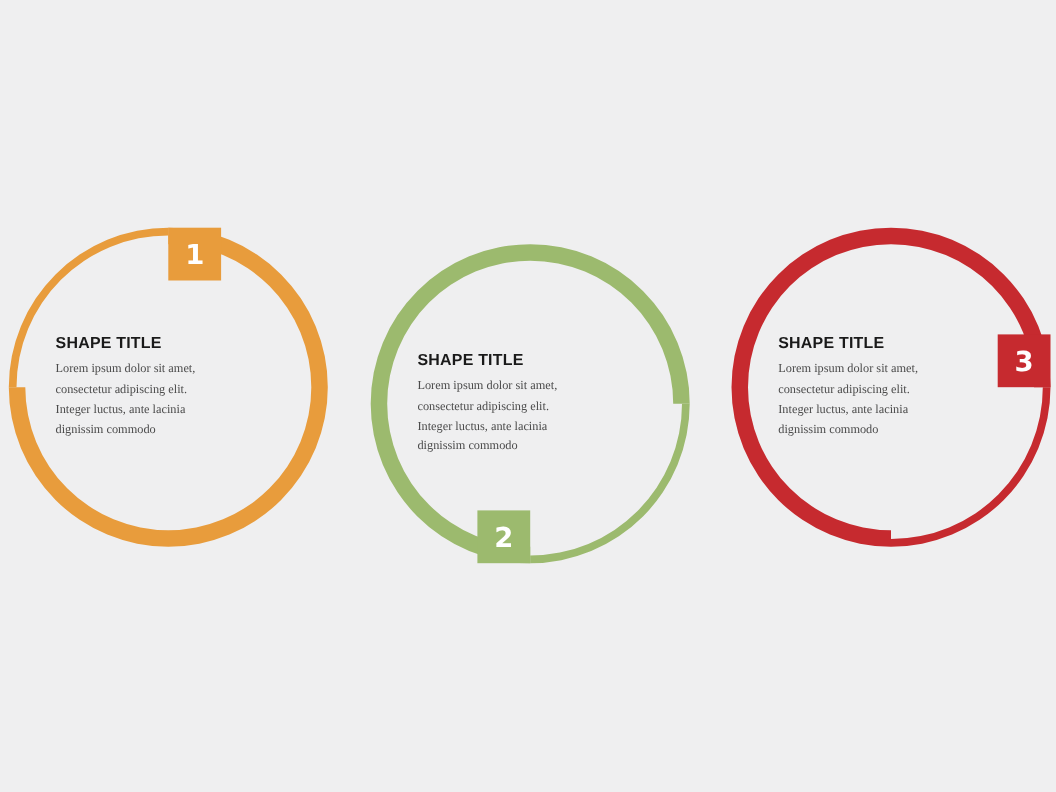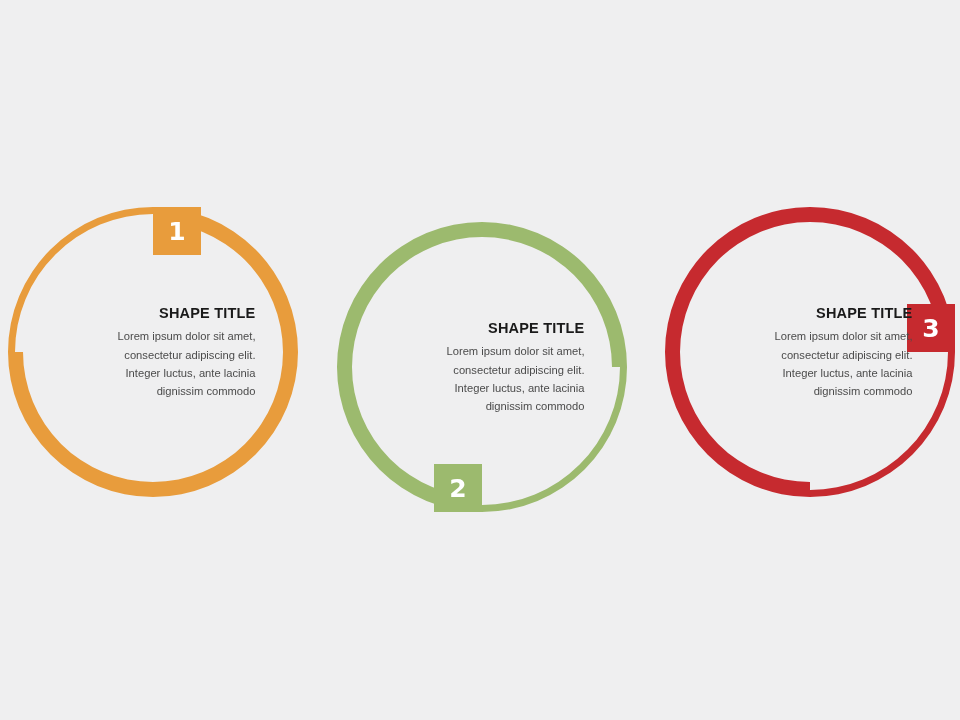--- a/index.html
+++ b/index.html
@@ -46,36 +46,36 @@
     font-weight: bold;
     fill: #ffffff;
   }
 
   .center-text {
     position: absolute;
     left: 50%;
     top: 50%;
     transform: translate(-50%, -50%);
     width: 205px;
-    text-align: right;
+    text-align: left;
     pointer-events: none;
   }
 
   .shape-title {
     font-family: "Liberation Sans", sans-serif;
     font-size: 14.5px;
     font-weight: bold;
     color: #1a1a1a;
     letter-spacing: 0.2px;
     margin: 0 0 5px 0;
     line-height: 1.2;
   }
 
   .shape-body {
-    font-family: Liberation Sans, sans-serif;
+    font-family: Liberation Serif, serif;
     font-size: 11.2px;
     color: #4b4b4b;
     line-height: 1.62;
     margin: 0;
   }
 
   .g2 .center-text { width: 205px; }
   .g3 .center-text { width: 205px; }
 </style>
 </head>

